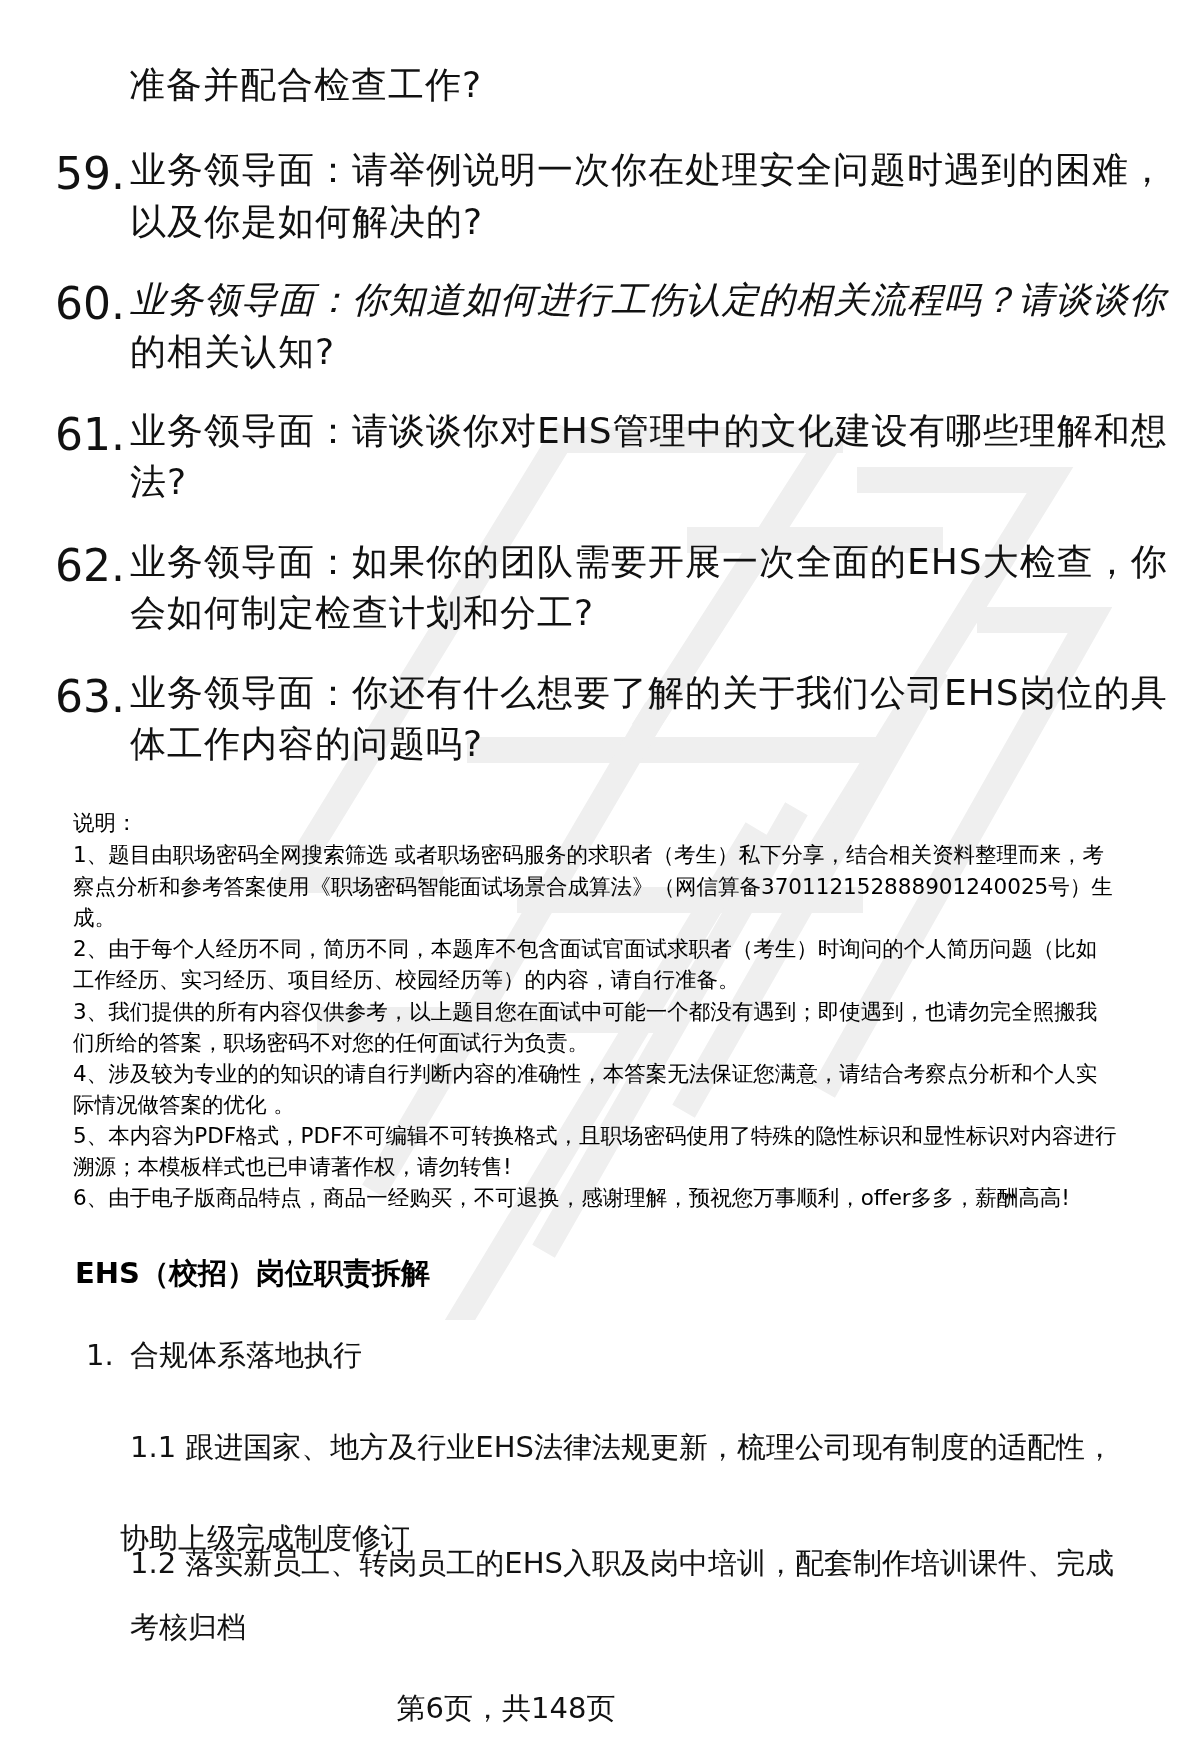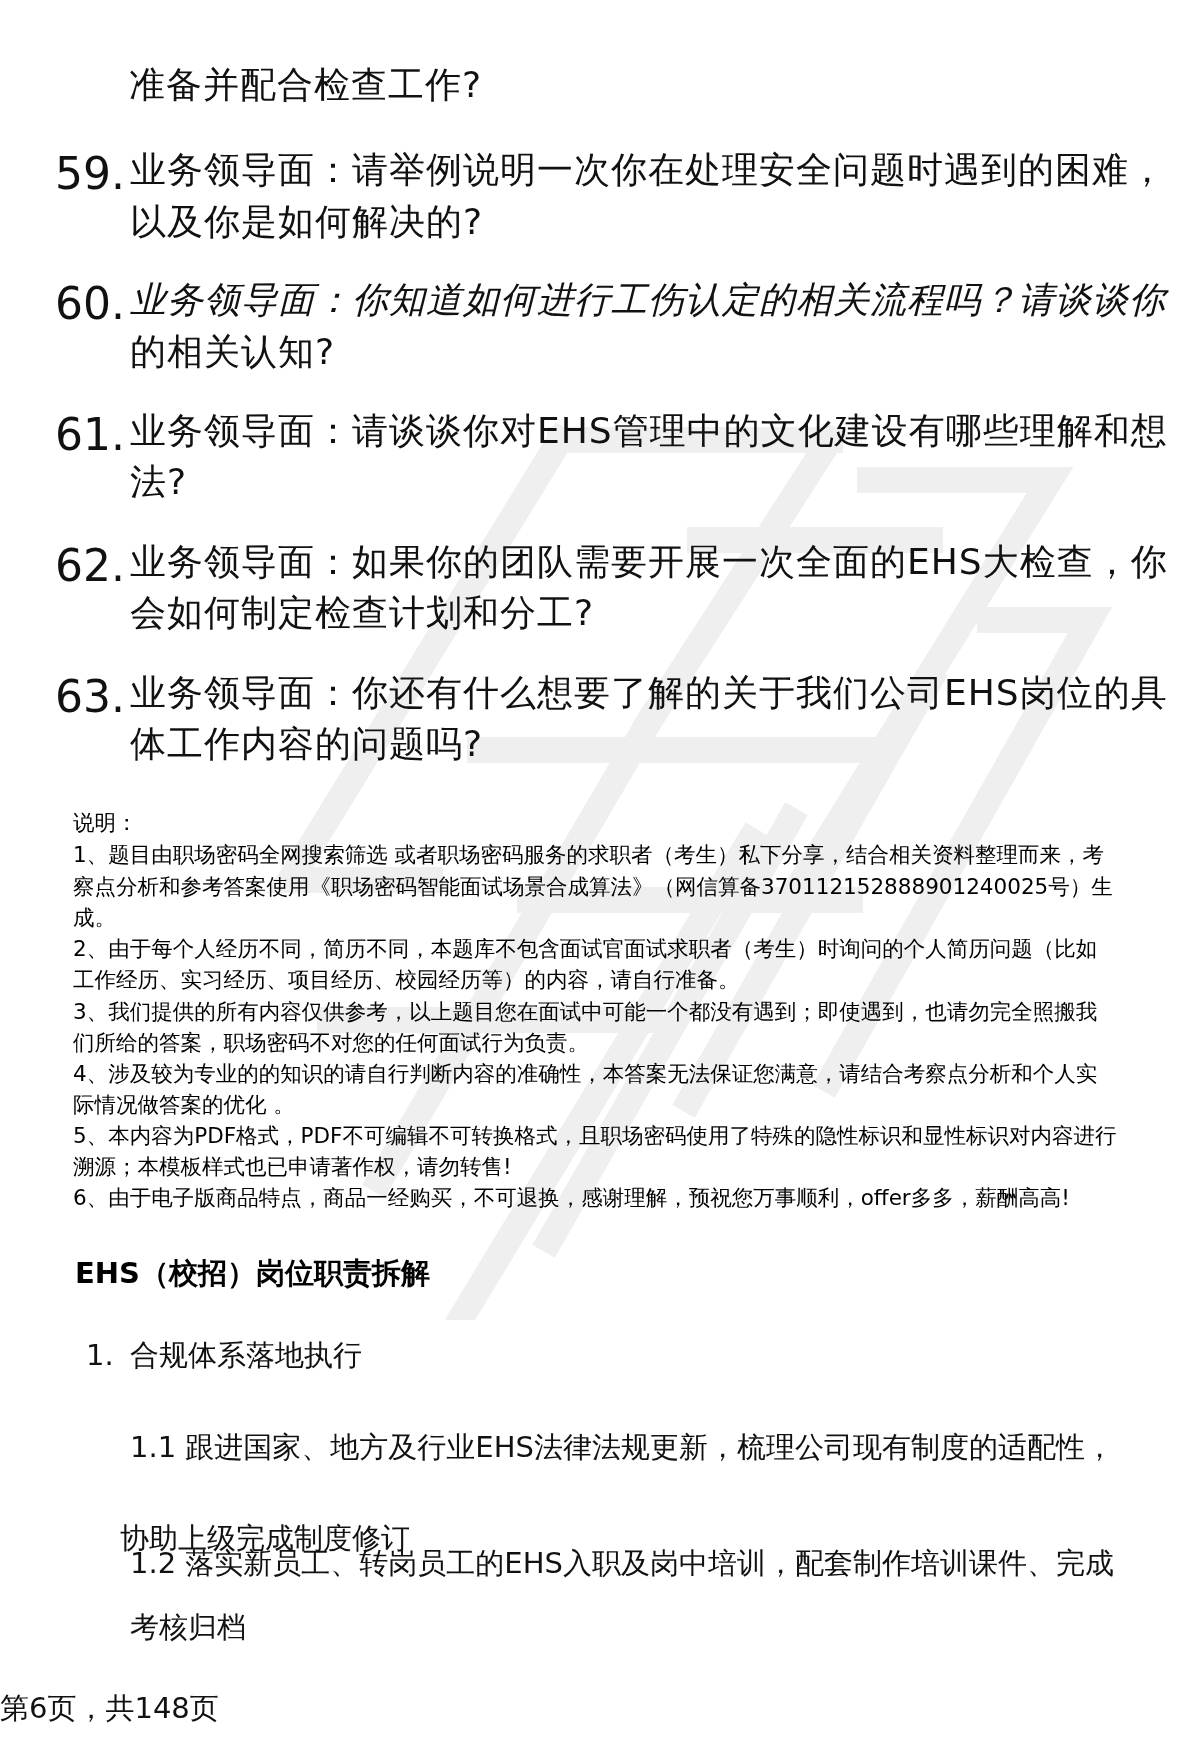--- a/index.html
+++ b/index.html
@@ -5,21 +5,21 @@
   html, body { margin: 0; padding: 0; background: #ffffff; }
   body { width: 1200px; height: 1755px; position: relative; overflow: hidden;
          font-family: "DejaVu Sans", "Liberation Sans", sans-serif; color: #111111; }
   .watermark { position: absolute; left: 230px; top: 420px; width: 900px; height: 900px; pointer-events: none; }
   .line { position: absolute; white-space: nowrap; line-height: 1; }
   .q { font-size: 36px; letter-spacing: 1px; }
   .qnum { position: absolute; left: 55px; font-size: 44px; white-space: nowrap; line-height: 1; }
   .note { font-size: 21.5px; left: 73px; color: #000000; }
   .heading { font-size: 29px; font-weight: bold; color: #000000; left: 75px; }
   .duty { font-size: 29px; }
-  .footer { font-size: 29px; left: 0; width: 1012px; }
+  .footer { font-size: 29px; left: 0; width: 1012px; text-align: center; }
 </style>
 </head>
 <body>
 
 <svg class="watermark" viewBox="0 0 900 900">
   <g fill="none" stroke="#efefef" stroke-width="26" stroke-linecap="square">
     <polyline points="330,20 60,460 200,460"></polyline>
     <polyline points="330,20 600,20"></polyline>
     <line x1="600" y1="20" x2="420" y2="300"></line>
     <line x1="470" y1="120" x2="700" y2="120"></line>

